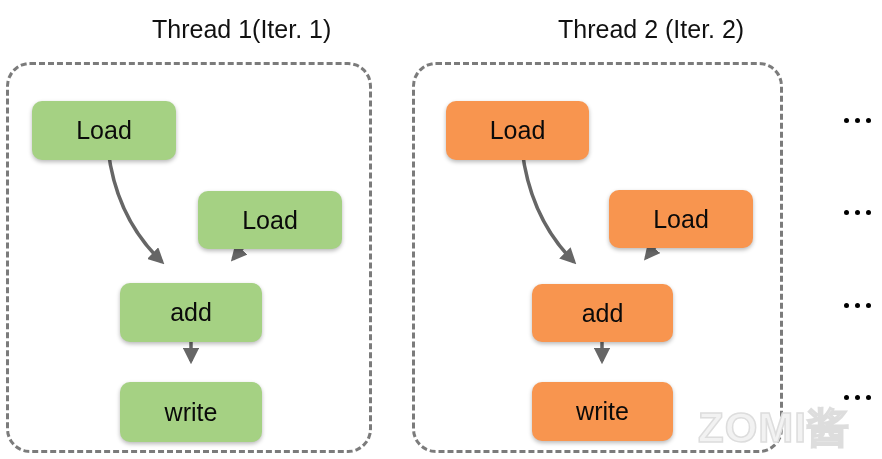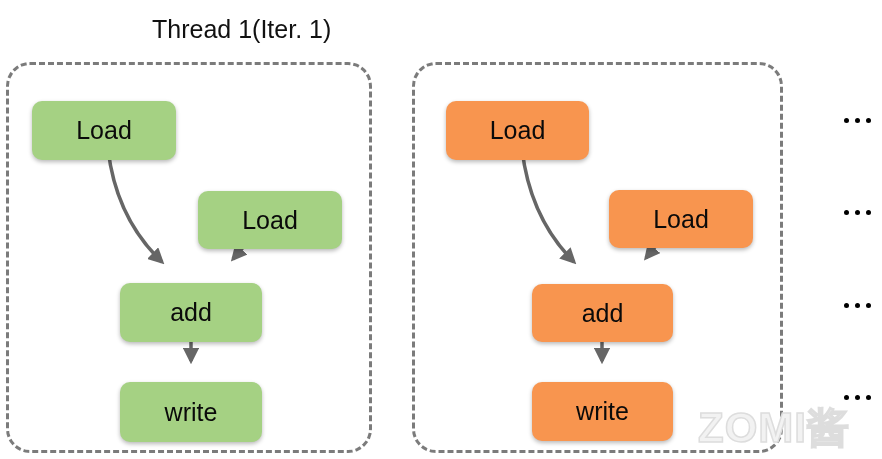--- a/index.html
+++ b/index.html
@@ -70,20 +70,21 @@
     -webkit-text-stroke: 1.5px #dddddd;
     white-space: nowrap;
   }
 </style>
 </head>
 <body>
 
 <div class="canvas">
 
   <div class="thread-title" id="title-1">Thread 1(Iter. 1)</div>
+  <div class="thread-title" id="title-2">Thread 2 (Iter. 2)</div>
 
   <div class="thread-box" id="thread-box-1"></div>
   <div class="thread-box" id="thread-box-2"></div>
 
   <svg class="arrows" width="882" height="459" viewBox="0 0 882 459">
     <defs>
       <marker id="ah" viewBox="0 0 10 10" refX="8" refY="5" markerWidth="4.6" markerHeight="4.6" orient="auto-start-reverse">
         <path d="M0,0 L10,5 L0,10 z" fill="#666666"></path>
       </marker>
     </defs>

